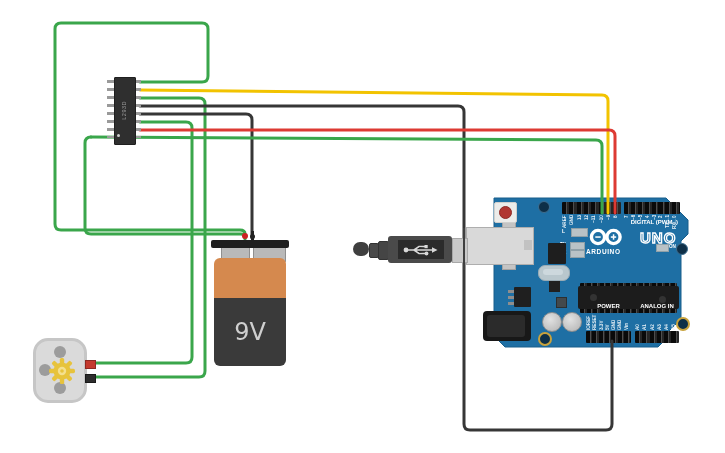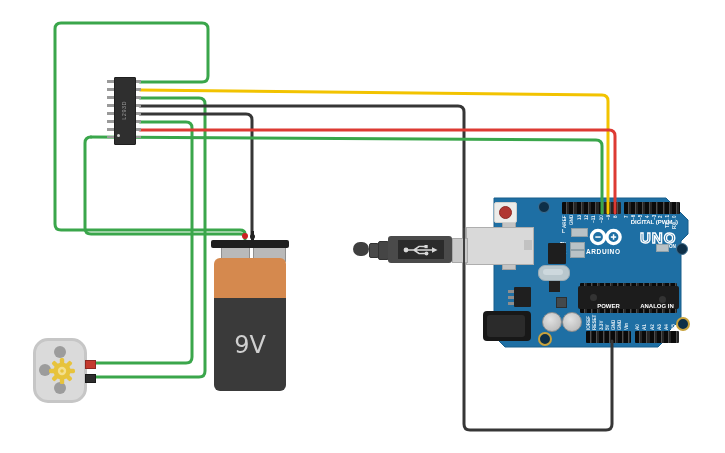--- a/index.html
+++ b/index.html
@@ -164,21 +164,21 @@
   </div>
 
   <div class="abs part" style="left:211px;top:228px;width:78px;height:164px;">
 
     <div class="abs" style="left:10px;top:17px;width:27px;height:16px;background:#b9b9b9;border:1px solid #8f8f8f;border-radius:2px;"></div>
     <div class="abs" style="left:42px;top:17px;width:31px;height:16px;background:#b9b9b9;border:1px solid #8f8f8f;border-radius:2px;"></div>
 
     <div class="abs" style="left:0px;top:12px;width:78px;height:8px;background:#1f1f1f;border-radius:2px;"></div>
 
     <div class="abs" style="left:3px;top:30px;width:72px;height:40px;background:#d5894e;border-radius:6px 6px 0 0;"></div>
-    <div class="abs" style="left:3px;top:70px;width:72px;height:93px;background:#3a3a3a;border-radius:0 0 6px 6px;
+    <div class="abs" style="left:3px;top:70px;width:72px;height:68px;background:#3a3a3a;border-radius:0 0 6px 6px;
          display:flex;align-items:center;justify-content:center;">
       <span style="font-family:'DejaVu Sans',sans-serif;font-size:24px;color:#cfcfcf;">9V</span>
     </div>
 
     <div class="abs" style="left:39.5px;top:3px;width:3px;height:9px;background:#222;"></div>
     <div class="abs" style="left:31px;top:5px;width:6px;height:6px;border-radius:50%;background:#cc2222;"></div>
     <div class="abs" style="left:38.5px;top:6px;width:5px;height:5px;border-radius:50%;background:#222;"></div>
   </div>
 
   <div class="abs part" style="left:33px;top:338px;width:62px;height:66px;">

